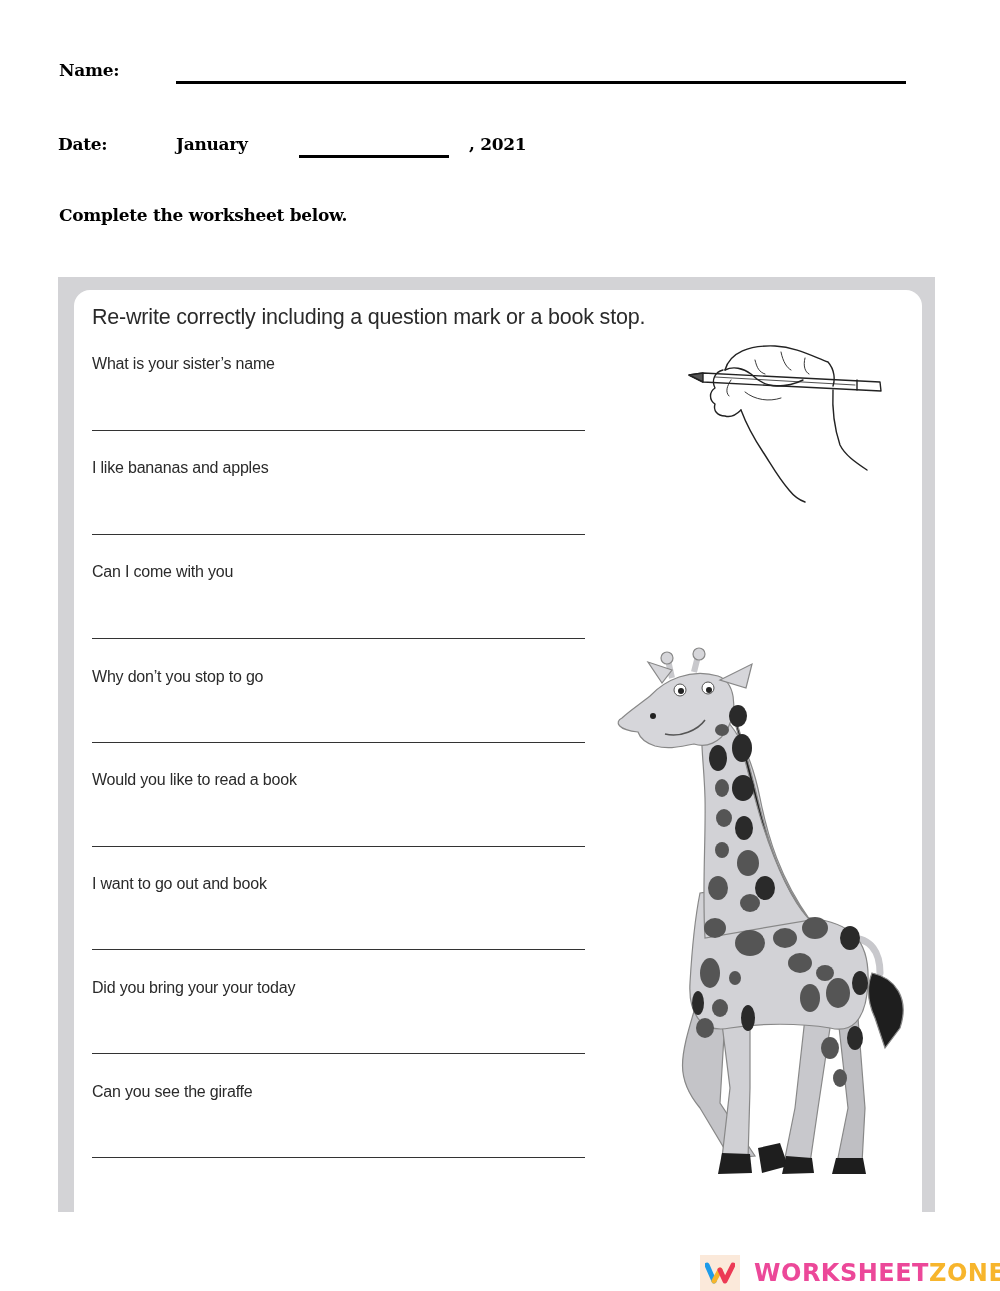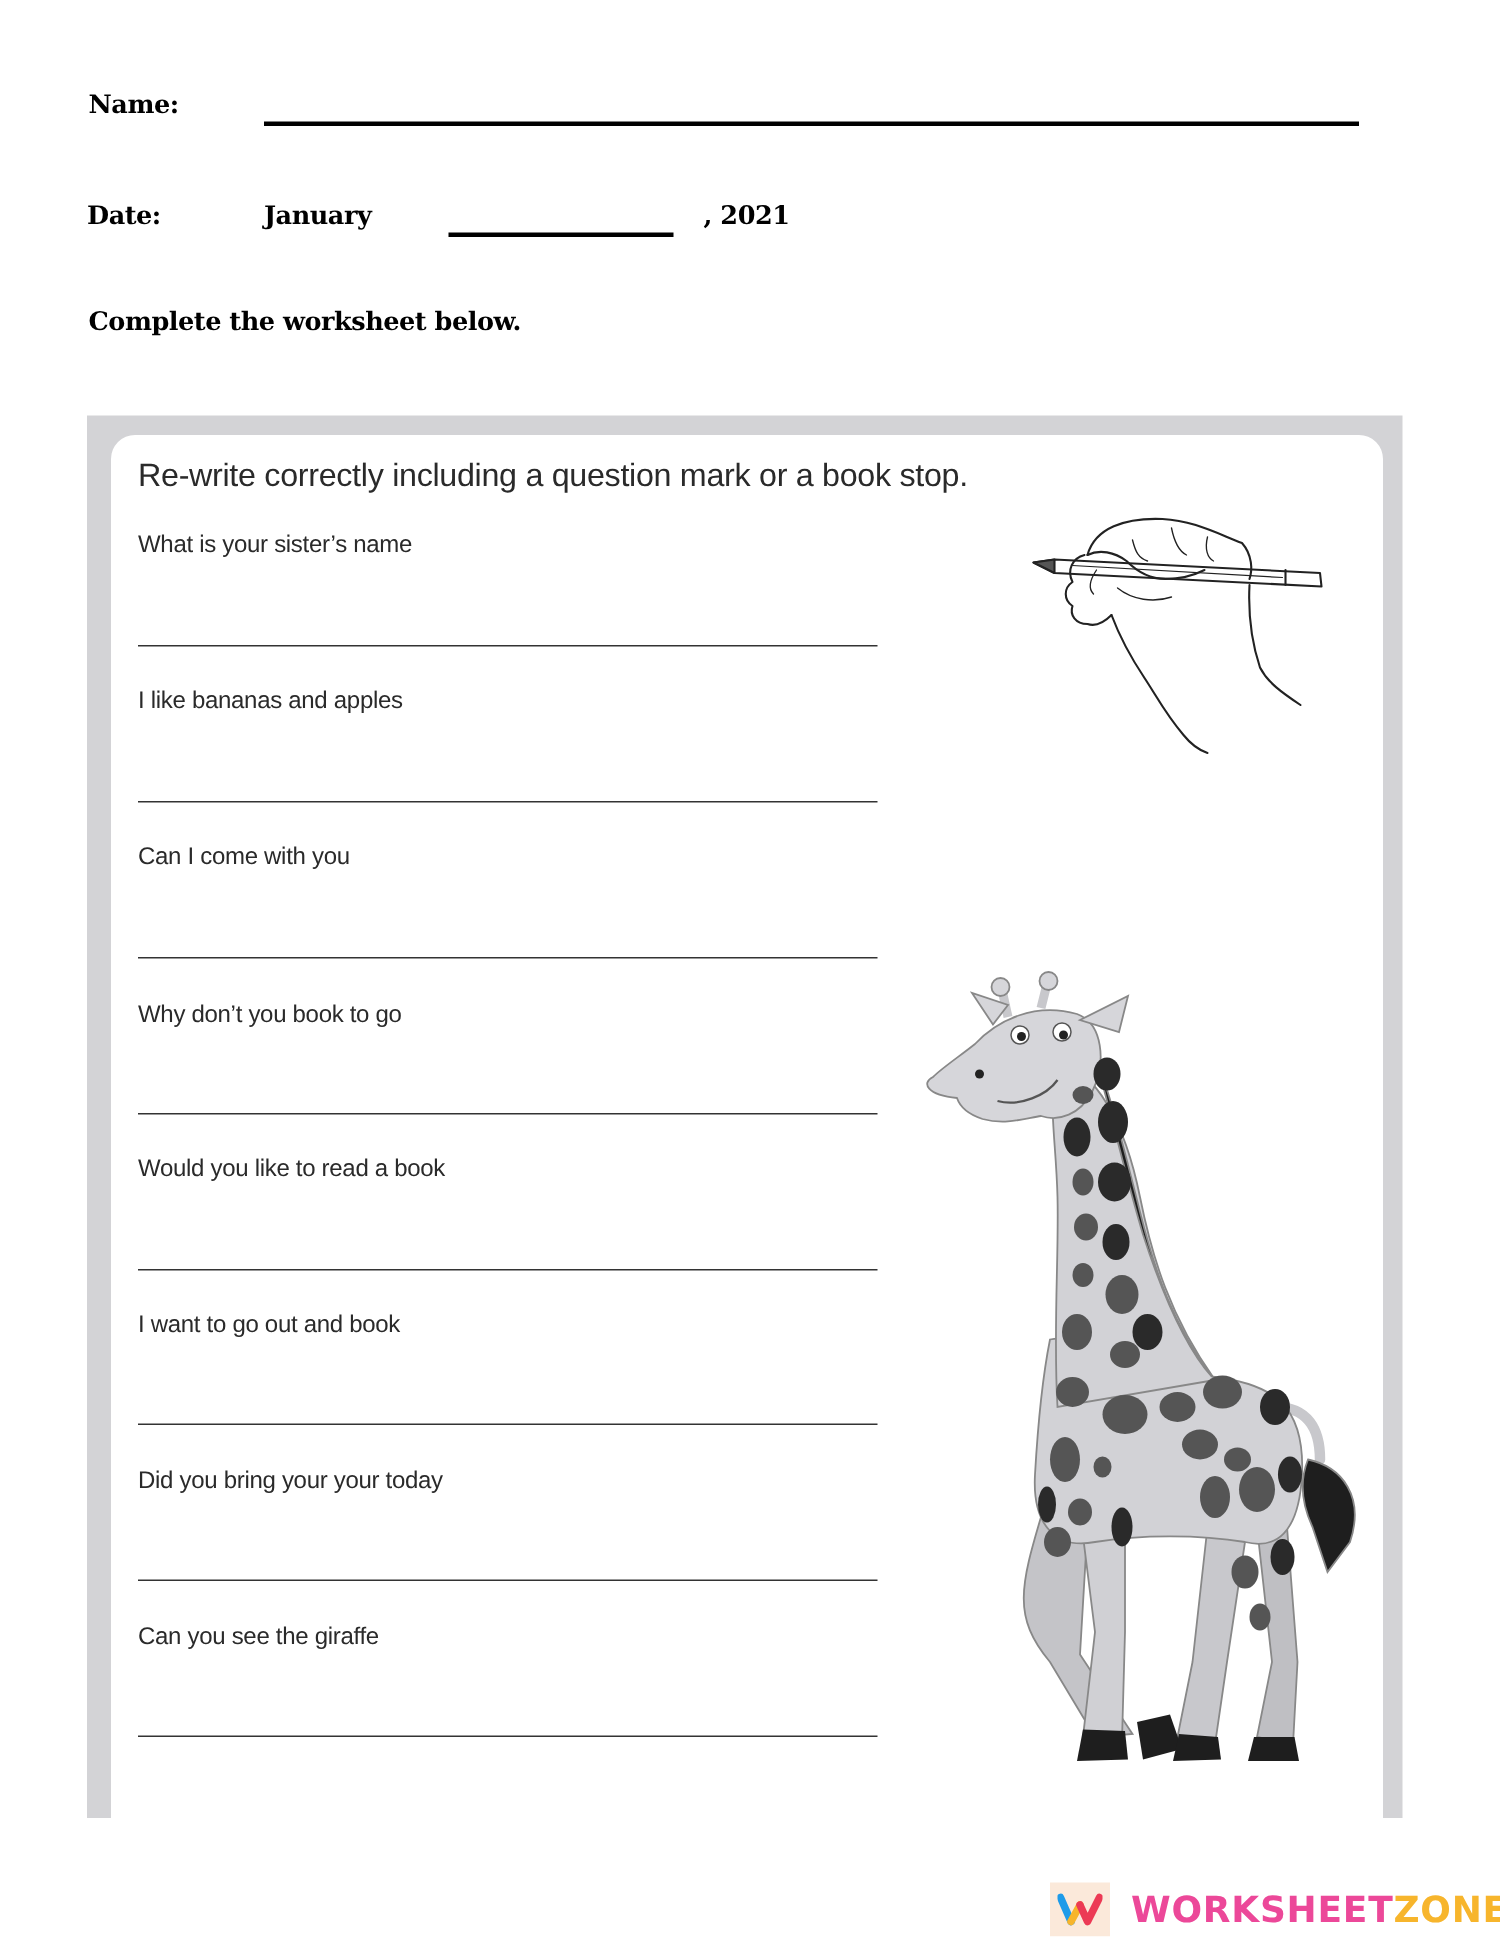--- a/index.html
+++ b/index.html
@@ -49,21 +49,21 @@
 
 <div class="task-title">Re-write correctly including a question mark or a book stop.</div>
 
 <div id="questions">
   <div class="q" style="top:355px">What is your sister’s name</div>
   <div class="ans" style="top:430px"></div>
   <div class="q" style="top:459px">I like bananas and apples</div>
   <div class="ans" style="top:534px"></div>
   <div class="q" style="top:563px">Can I come with you</div>
   <div class="ans" style="top:638px"></div>
-  <div class="q" style="top:668px">Why don’t you book to go</div>
+  <div class="q" style="top:668px">Why don’t you stop to go</div>
   <div class="ans" style="top:742px"></div>
   <div class="q" style="top:771px">Would you like to read a book</div>
   <div class="ans" style="top:846px"></div>
   <div class="q" style="top:875px">I want to go out and book</div>
   <div class="ans" style="top:949px"></div>
   <div class="q" style="top:979px">Did you bring your your today</div>
   <div class="ans" style="top:1053px"></div>
   <div class="q" style="top:1083px">Can you see the giraffe</div>
   <div class="ans" style="top:1157px"></div>
 </div>

